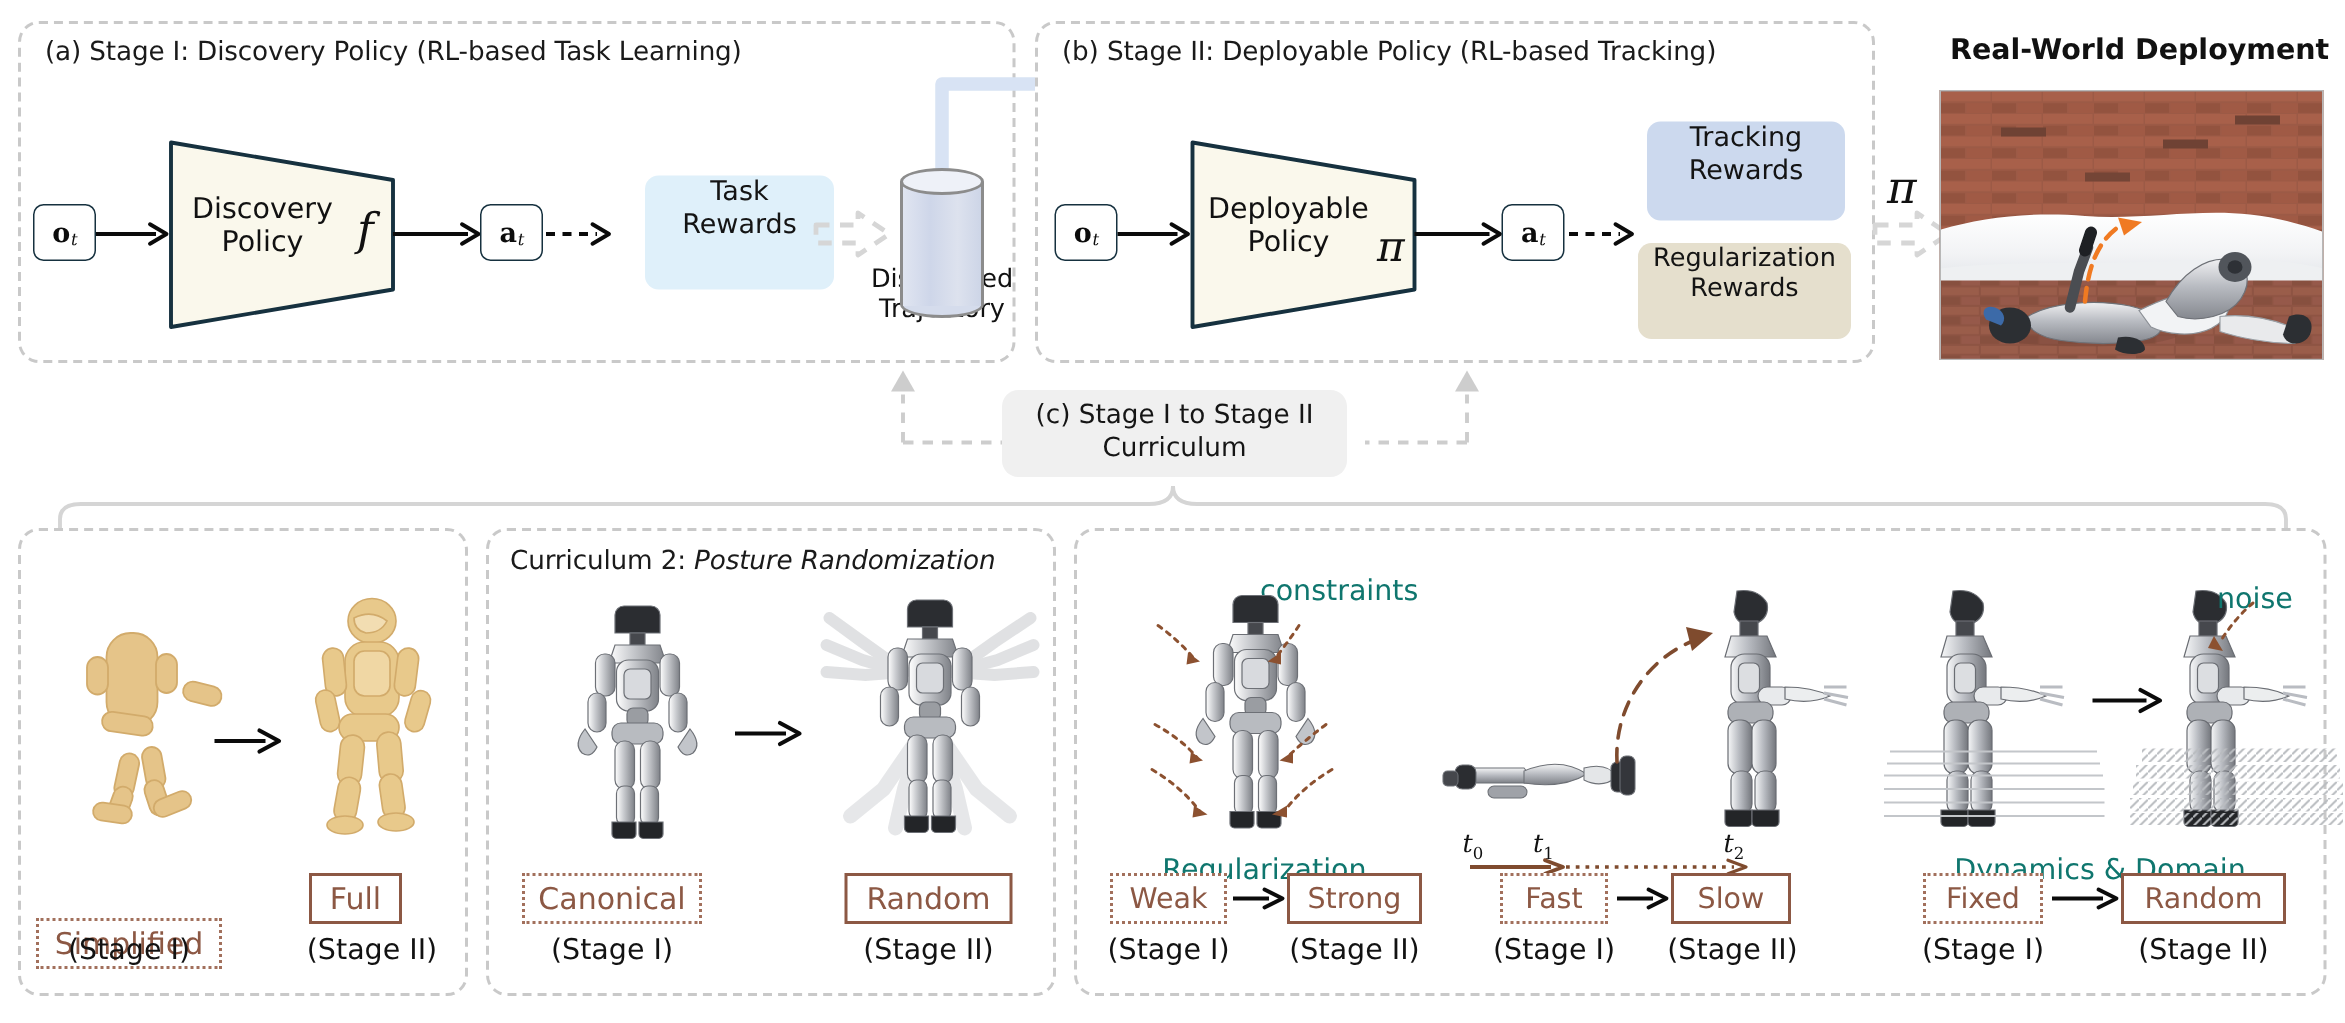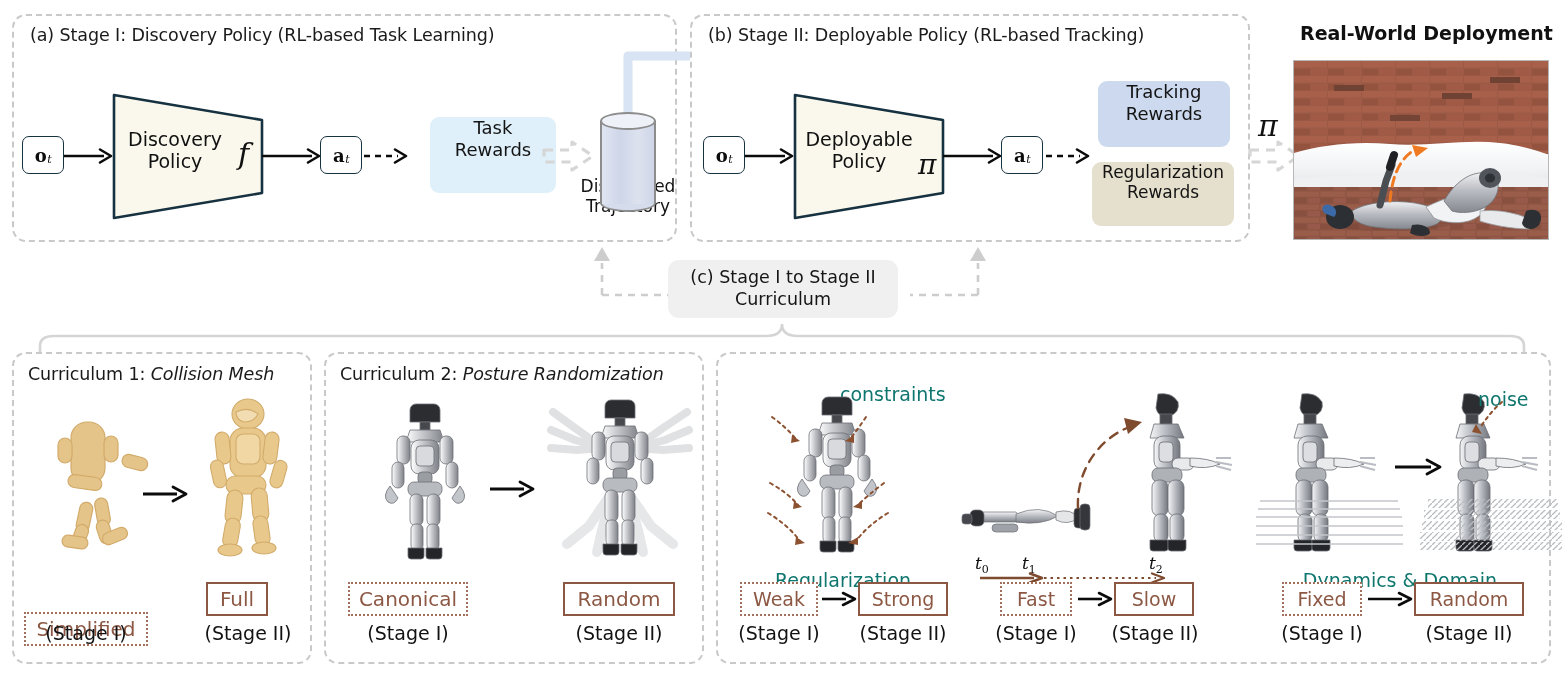--- a/index.html
+++ b/index.html
@@ -398,24 +398,20 @@
     </div>
   </div>
 
   <div class="conn" style="left:36px; top:318px; width:1492px; height:40px;">
     <svg width="1492" height="40" viewBox="0 0 1492 40">
       <path d="M4,38 L4,28 Q4,18 18,18 L730,18 Q746,18 746,6 Q746,18 762,18 L1474,18 Q1488,18 1488,28 L1488,38" fill="none" stroke="#d5d5d5" stroke-width="2.6" stroke-linecap="round"></path>
     </svg>
   </div>
 
   <div class="panel" style="left:12px; top:352px; width:300px; height:312px;"></div>
-  <div class="panel-title" style="left:28px; top:364px;">
-    <span>Curriculum 1:</span>
-    <em>Collision Mesh</em>
-  </div>
 
   <div class="fig" style="left:38px; top:410px; width:130px; height:140px;">
     <svg width="130" height="140" viewBox="0 0 130 140">
       <g fill="#e5c489" stroke="#d2ab6b" stroke-width="1.2">
         <rect x="33" y="12" width="34" height="62" rx="16"></rect>
         <rect x="20" y="28" width="14" height="25" rx="7"></rect>
         <rect x="66" y="26" width="14" height="26" rx="7"></rect>
         <rect x="84" y="46" width="26" height="13" rx="6.5" transform="rotate(14 97 52)"></rect>
         <rect x="30" y="66" width="34" height="13" rx="6.5" transform="rotate(8 47 72)"></rect>
         <rect x="40" y="92" width="13" height="30" rx="6.5" transform="rotate(12 46 107)"></rect>

